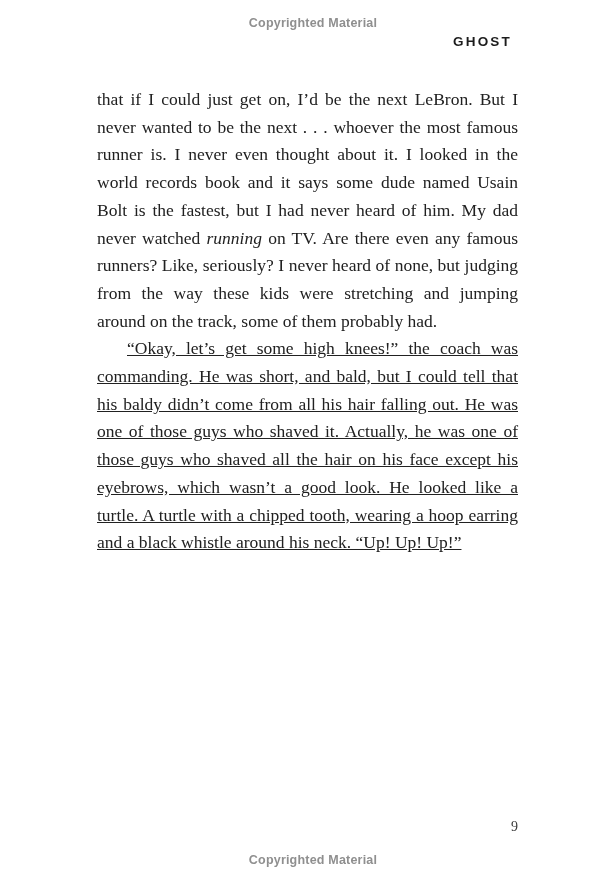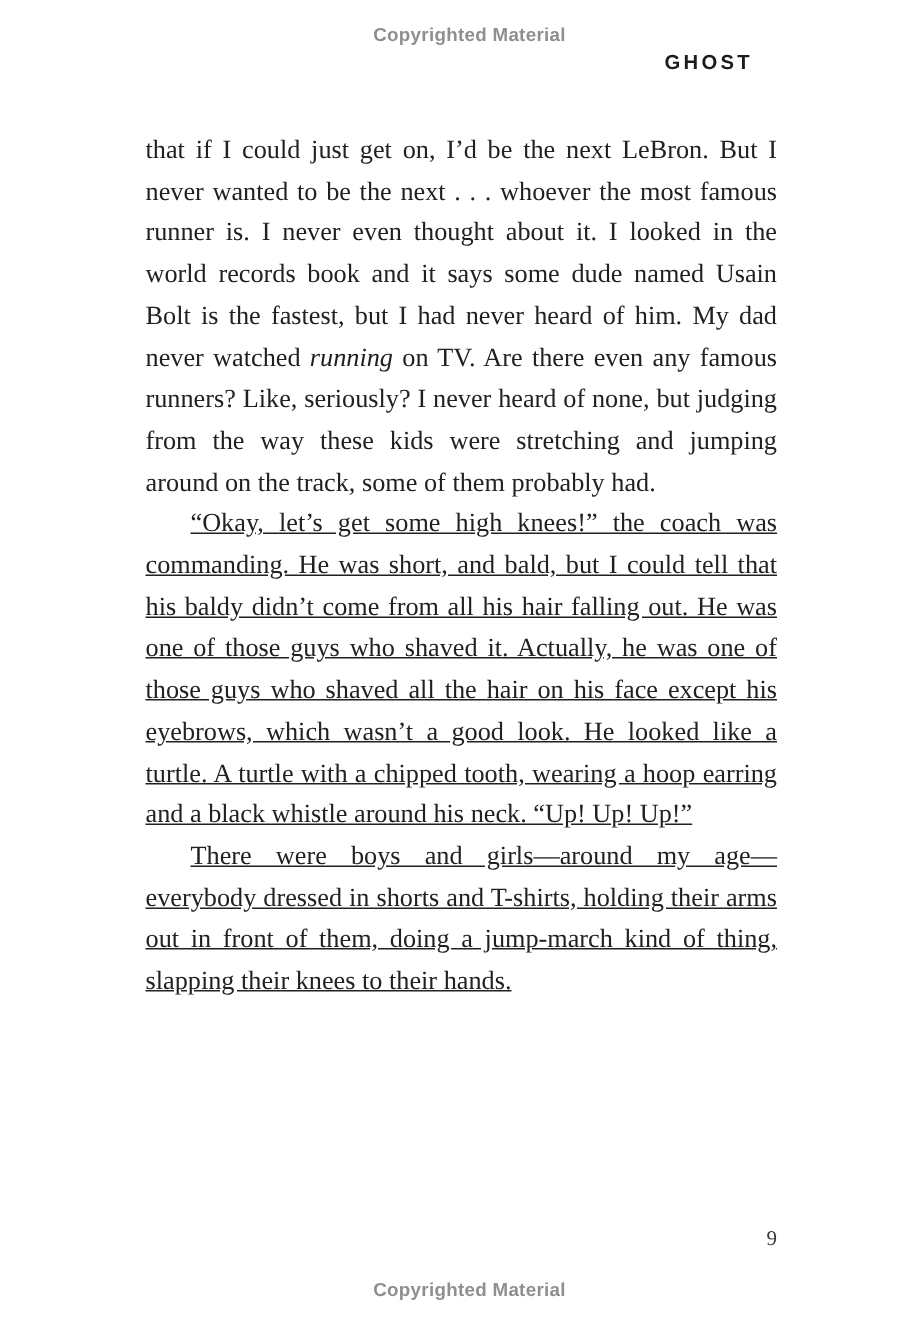--- a/index.html
+++ b/index.html
@@ -25,21 +25,21 @@
     font-weight: 700;
     letter-spacing: 0.2px;
     color: #8f8f8f;
     padding-left: 13px;
   }
   .copyright-top { top: 16px; }
   .copyright-bottom { top: 853px; }
   .running-header {
     position: absolute;
     top: 34px;
-    right: 98px;
+    right: 88px;
     font-family: "Liberation Sans", sans-serif;
     font-size: 13.5px;
     font-weight: 700;
     letter-spacing: 2.2px;
     color: #1c1c1c;
   }
   .body-text {
     position: absolute;
     top: 86px;
     left: 97px;
@@ -76,20 +76,19 @@
 
 <div class="page">
 
   <div class="copyright-notice copyright-top">Copyrighted Material</div>
 
   <div class="running-header">GHOST</div>
 
   <div class="body-text">
       <p class=""><span>that if I could just get on, I’d be the next LeBron. But I never wanted to be the next . . . whoever the most famous runner is. I never even thought about it. I looked in the world records book and it says some dude named Usain Bolt is the fastest, but I had never heard of him. My dad never watched </span><em>running</em><span> on TV. Are there even any famous runners? Like, seriously? I never heard of none, but judging from the way these kids were stretching and jumping around on the track, some of them probably had.</span></p>
       <p class="indent"><span>“Okay, let’s get some high knees!” the coach was commanding. He was short, and bald, but I could tell that his baldy didn’t come from all his hair falling out. He was one of those guys who shaved it. Actually, he was one of those guys who shaved all the hair on his face except his eyebrows, which wasn’t a good look. He looked like a turtle. A turtle with a chipped tooth, wearing a hoop earring and a black whistle around his neck. “Up! Up! Up!”</span></p>
-      <p class="indent"><span>There were boys and girls—around my age—everybody dressed in shorts and T-shirts, holding their arms out in front of them, doing a jump-march kind of thing, slapping their knees to their hands.</span></p>
     </div>
 
   <div class="page-number">9</div>
 
   <div class="copyright-notice copyright-bottom">Copyrighted Material</div>
 
 </div>
 
 </body></html>

